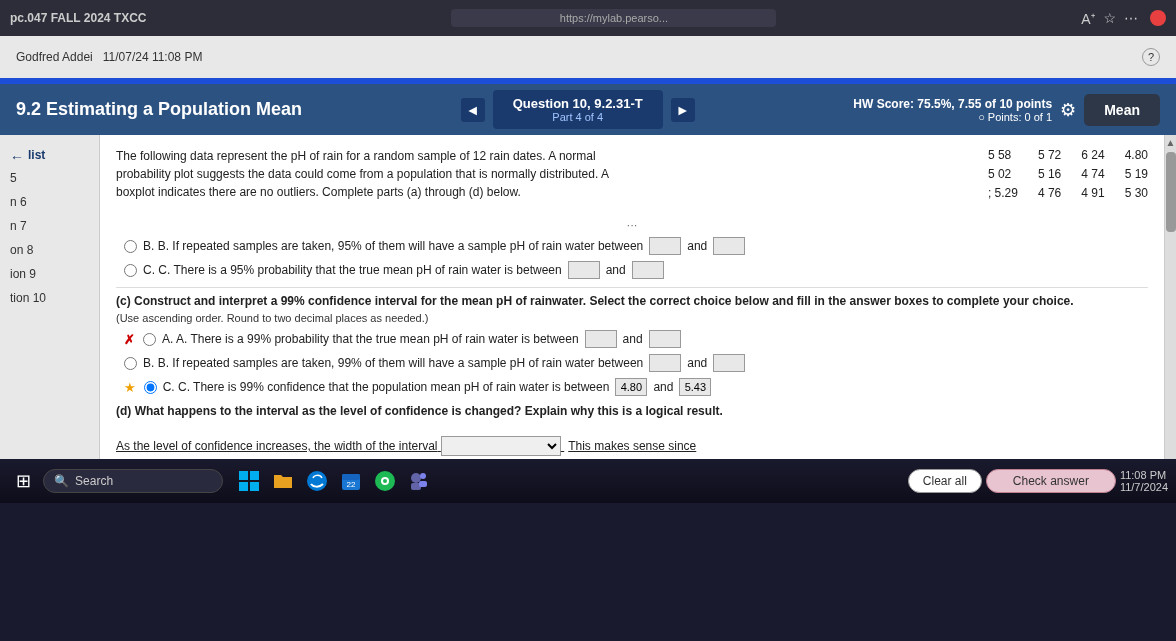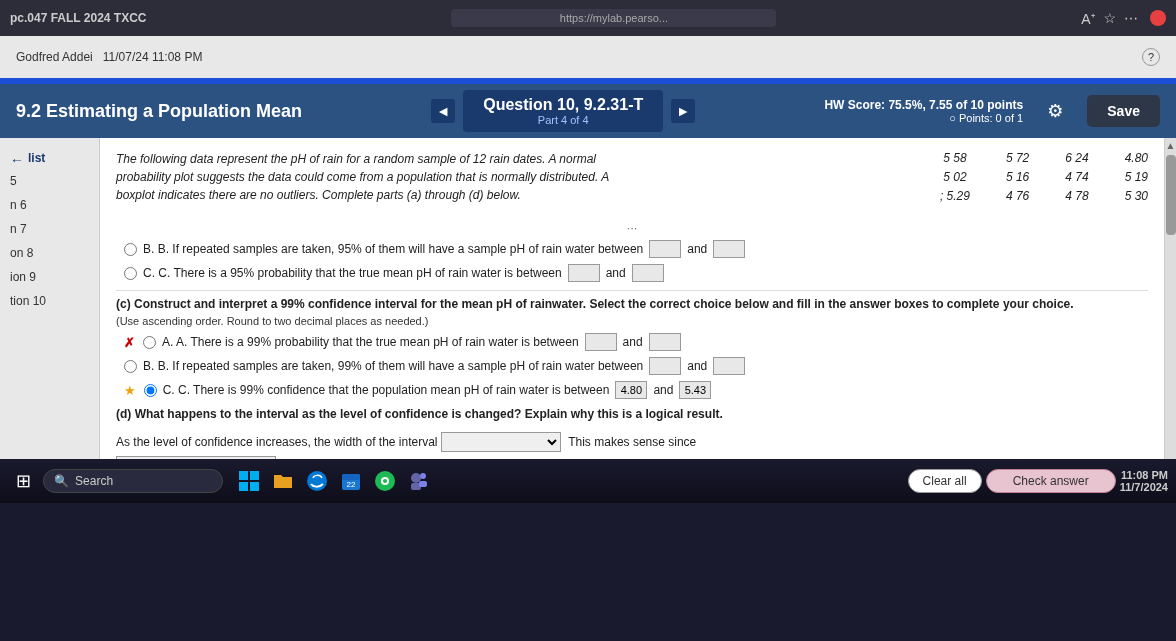--- a/index.html
+++ b/index.html
@@ -73,21 +73,21 @@
     }
     .nav-center {
       text-align: center;
       background: #1a3a6e;
       padding: 6px 20px;
       border-radius: 4px;
       flex: 0 0 auto;
     }
     .nav-center .q-title {
       font-weight: bold;
-      font-size: 16px;
+      font-size: 13px;
     }
     .nav-center .q-part {
       font-size: 11px;
       color: #a0c4ff;
     }
     .arrow-btn {
       background: #1a3a6e;
       border: none;
       color: white;
       width: 24px;
@@ -95,21 +95,21 @@
       border-radius: 3px;
       cursor: pointer;
       font-size: 14px;
       display: flex;
       align-items: center;
       justify-content: center;
     }
     .nav-right {
       display: flex;
       align-items: center;
-      gap: 24px;
+      gap: 8px;
     }
     .hw-score {
       text-align: right;
       font-size: 12px;
     }
     .hw-score .score-title { font-weight: bold; }
     .hw-score .points { font-size: 11px; }
     .save-btn {
       background: #2d3748;
       color: white;
@@ -172,24 +172,23 @@
 
     .problem-text {
       font-size: 12px;
       line-height: 1.5;
       margin-bottom: 10px;
       max-width: 750px;
     }
 
     .data-table {
       display: flex;
-      gap: 36px;
+      gap: 20px;
       font-size: 12px;
       margin-left: 10px;
-      text-align: center;
     }
     .data-col {
       display: flex;
       flex-direction: column;
       gap: 2px;
     }
     .data-val {
       font-size: 12px;
       line-height: 1.4;
     }
@@ -409,21 +408,21 @@
       </div>
       <button class="arrow-btn">►</button>
     </div>
 
     <div class="nav-right">
       <div class="hw-score">
         <div class="score-title">HW Score: 75.5%, 7.55 of 10 points</div>
         <div class="points">○ <span>Points: 0 of 1</span></div>
       </div>
       <span class="gear-icon">⚙</span>
-      <button class="save-btn">Save</button>
+      <button class="save-btn">Mean</button>
     </div>
   </div>
 
   <div class="content-layout" style="height: calc(641px - 36px - 30px - 44px - 42px - 36px);">
 
     <div class="sidebar">
       <div class="sidebar-header">
         <span style="cursor:pointer; font-size:14px;">←</span>
         <span>list</span>
       </div>
@@ -442,37 +441,37 @@
       <div class="sidebar-item">
         <span>ion 9</span>
       </div>
       <div class="sidebar-item">
         <span>tion 10</span>
       </div>
     </div>
 
     <div class="main-content">
 
-      <div style="display:flex; align-items:flex-start; justify-content:space-between; margin-bottom:8px;font-style:italic;">
+      <div style="display:flex; align-items:flex-start; justify-content:space-between; margin-bottom:8px;">
         <p class="problem-text" style="max-width: 520px;">The following data represent the pH of rain for a random sample of 12 rain dates. A normal probability plot suggests the data could come from a population that is normally distributed. A boxplot indicates there are no outliers. Complete parts (a) through (d) below.</p>
         <div class="data-table">
           <div class="data-col">
             <div class="data-val">5 58</div>
             <div class="data-val">5 02</div>
             <div class="data-val">; 5.29</div>
           </div>
           <div class="data-col">
             <div class="data-val">5 72</div>
             <div class="data-val">5 16</div>
             <div class="data-val">4 76</div>
           </div>
           <div class="data-col">
             <div class="data-val">6 24</div>
             <div class="data-val">4 74</div>
-            <div class="data-val">4 78</div>
+            <div class="data-val">4 91</div>
           </div>
           <div class="data-col">
             <div class="data-val">4.80</div>
             <div class="data-val">5 19</div>
             <div class="data-val">5 30</div>
           </div>
         </div>
       </div>
 
       <div style="text-align:center; margin-bottom:6px; color:#666; font-size:11px;">···</div>
@@ -532,21 +531,21 @@
             <span>C. <span>C. There is 99% confidence that the population mean pH of rain water is between</span></span>
             <input type="text" class="inline-input" value="4.80" style="">
             <span>and</span>
             <input type="text" class="inline-input" value="5.43" style="">
           </label>
         </div>
       </div>
 
       <div class="part-d-section">
         <div class="section-title">(d) What happens to the interval as the level of confidence is changed? Explain why this is a logical result.</div>
-        <div style="margin-top:11px; font-size:12px;">
+        <div style="margin-top:18px; font-size:12px;text-decoration:underline;">
           <span>As the level of confidence increases, the width of the interval</span>
           <select class="dropdown-inline">
             <option value=""></option>
             <option value="increases">increases</option>
             <option value="decreases">decreases</option>
           </select>
           <span style="margin-left:4px;">This makes sense since</span>
         </div>
         <div style="margin-top:4px;">
           <select class="dropdown-inline" style="width:160px;">
@@ -618,20 +617,20 @@
             <circle cx="15" cy="6" r="3" fill="#7b83eb"></circle>
             <rect x="3" y="13" width="10" height="7" rx="2" fill="#6264a7"></rect>
             <rect x="11" y="11" width="8" height="6" rx="2" fill="#7b83eb"></rect>
           </svg>
       </div>
     </div>
     <div class="taskbar-spacer"></div>
     <button class="clear-all-btn">Clear all</button>
     <button class="check-answer-btn">Check answer</button>
     <div class="taskbar-right">
-      <div style="text-align:right;font-weight:bold;">
+      <div style="">
         <div>11:08 PM</div>
         <div>11/7/2024</div>
       </div>
     </div>
   </div>
 
 </div>
 
 </body></html>

